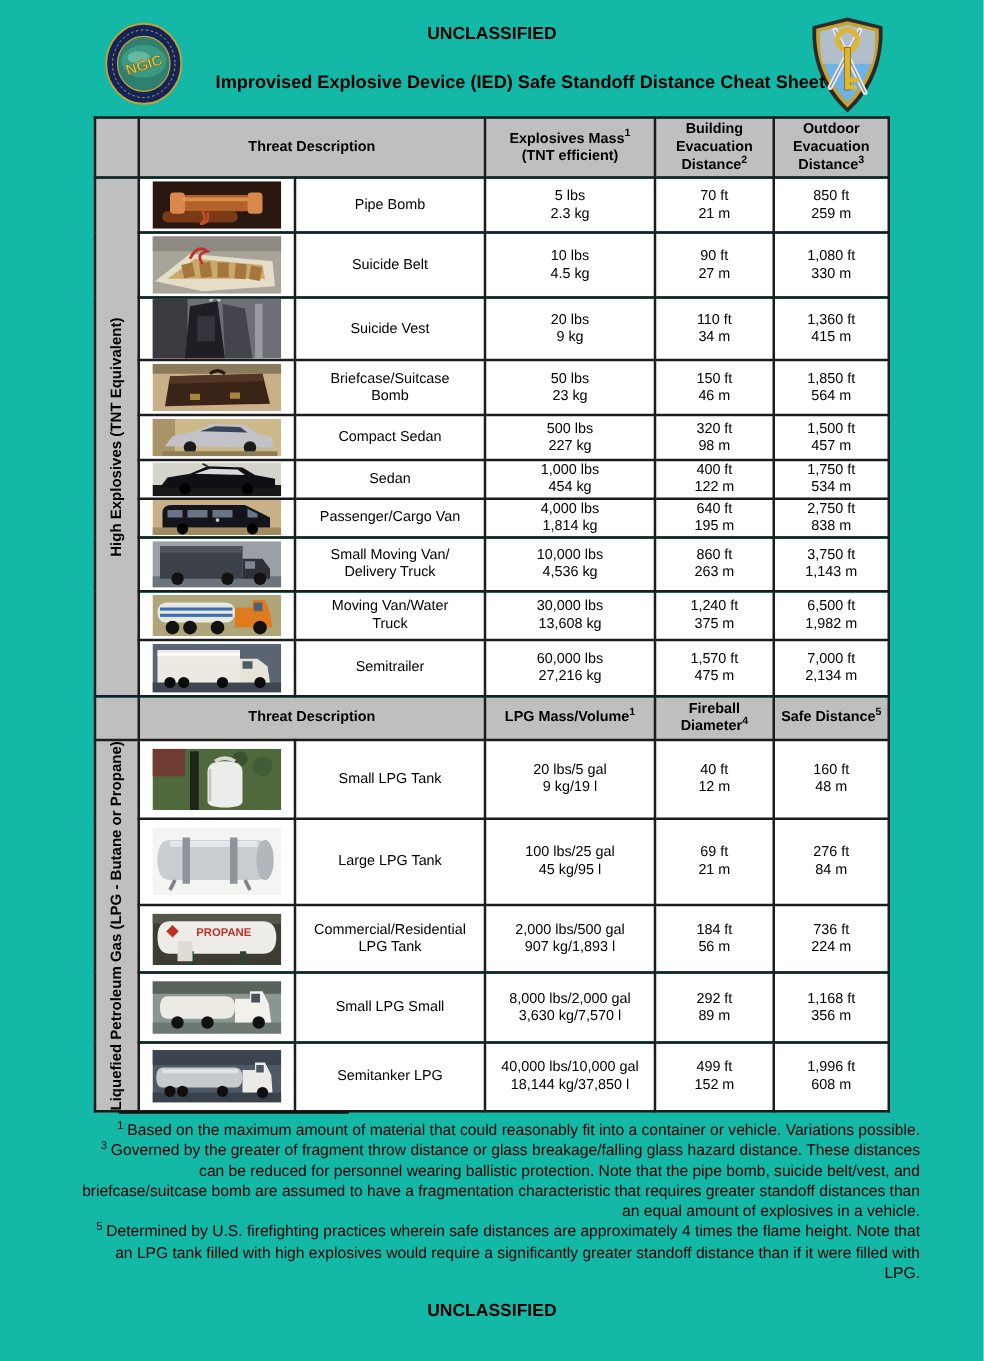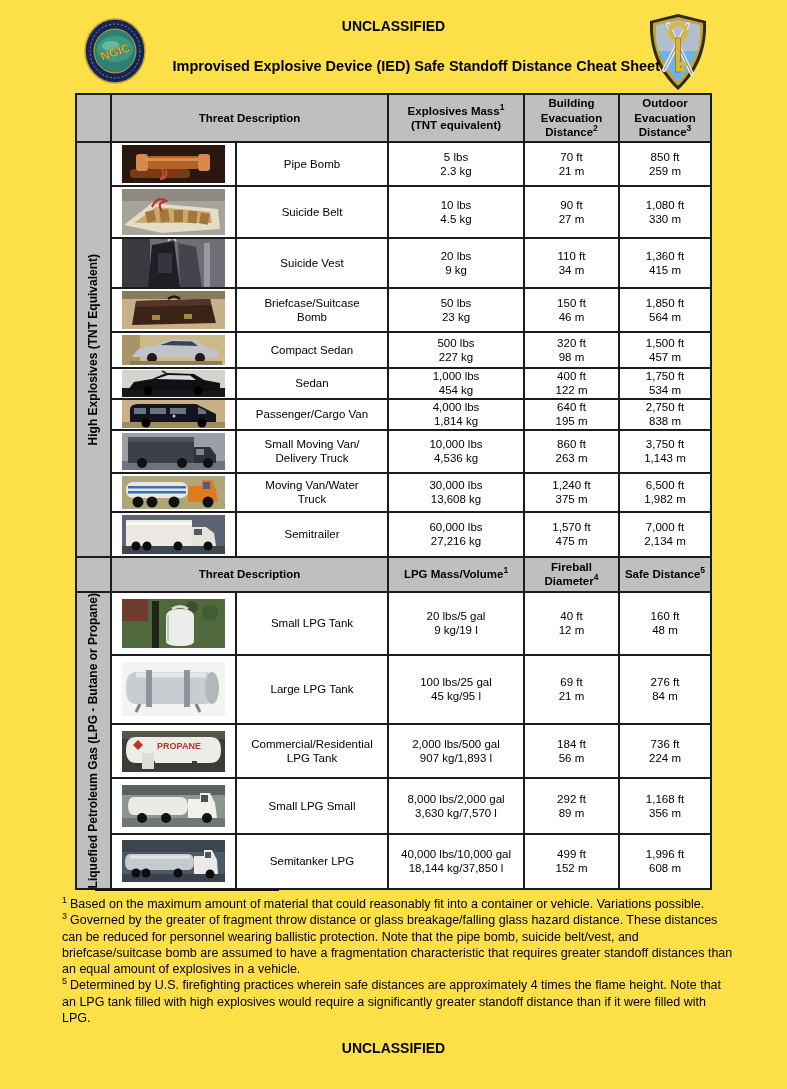--- a/index.html
+++ b/index.html
@@ -1,16 +1,16 @@
 <!DOCTYPE html>
 <html><head>
 <meta charset="utf-8">
 <style>
   html,body{margin:0;padding:0;background:#fff;}
-  #page{position:relative;width:787px;height:1089px;background:#fde047;
+  #page{position:relative;width:787px;height:1089px;background:#14b8a6;
         font-family:"Liberation Sans","DejaVu Sans",sans-serif;color:#000;overflow:hidden;}
   
   .class-top{position:absolute;top:18px;left:0;width:787px;text-align:center;
              font-weight:bold;font-size:14px;}
   .doc-title{position:absolute;top:58px;left:120px;width:540px;text-align:right;
              font-weight:bold;font-size:14.5px;}
   .seal{position:absolute;top:18px;left:84px;}
   .crest{position:absolute;top:12px;left:646px;}
   
   table{position:absolute;left:75px;top:93px;border-collapse:collapse;table-layout:fixed;}
@@ -20,21 +20,21 @@
   .corner{background:#bfbfbf;}
   .side{background:#bfbfbf;}
   .vert{writing-mode:vertical-rl;transform:rotate(180deg);margin:0 auto;
         font-weight:bold;font-size:12px;line-height:1.15;white-space:pre-line;}
   .val,.desc{white-space:pre-line;background:#fff;}
   .photo-cell{background:#fff;}
   .photo-cell svg{display:block;margin:0 auto;}
   sup{font-size:8.5px;line-height:0;}
   
   .fn-rule{position:absolute;left:95px;top:889px;width:184px;border-top:2px solid #111;}
-  .footnotes{position:absolute;left:62px;top:896px;width:674px;font-size:12.5px;line-height:1.3;}
+  .footnotes{position:absolute;left:62px;top:896px;width:674px;font-size:12.5px;line-height:1.3;text-align:right;}
   .fnote{margin:0;}
   .fnote sup{font-size:9px;margin-right:3px;}
   .class-bottom{position:absolute;top:1040px;left:0;width:787px;text-align:center;
                 font-weight:bold;font-size:14px;}
 </style>
 </head>
 <body>
 
 <div id="page">
 
@@ -77,21 +77,21 @@
         <col style="width:95px">
         <col style="width:92px">
     </colgroup>
 
     <tbody>
         <tr style="height:48px">
       <th class="corner"></th>
       <th colspan="2">Threat Description</th>
       <th>
         <span>Explosives Mass</span><sup>1</sup><br>
-        <span>(TNT equivalent)</span>
+        <span>(TNT efficient)</span>
       </th>
       <th>
         <span>Building Evacuation Distance</span><sup>2</sup>
       </th>
       <th>
         <span>Outdoor Evacuation Distance</span><sup>3</sup>
       </th>
     </tr>
 
     <tr style="height:44px">

